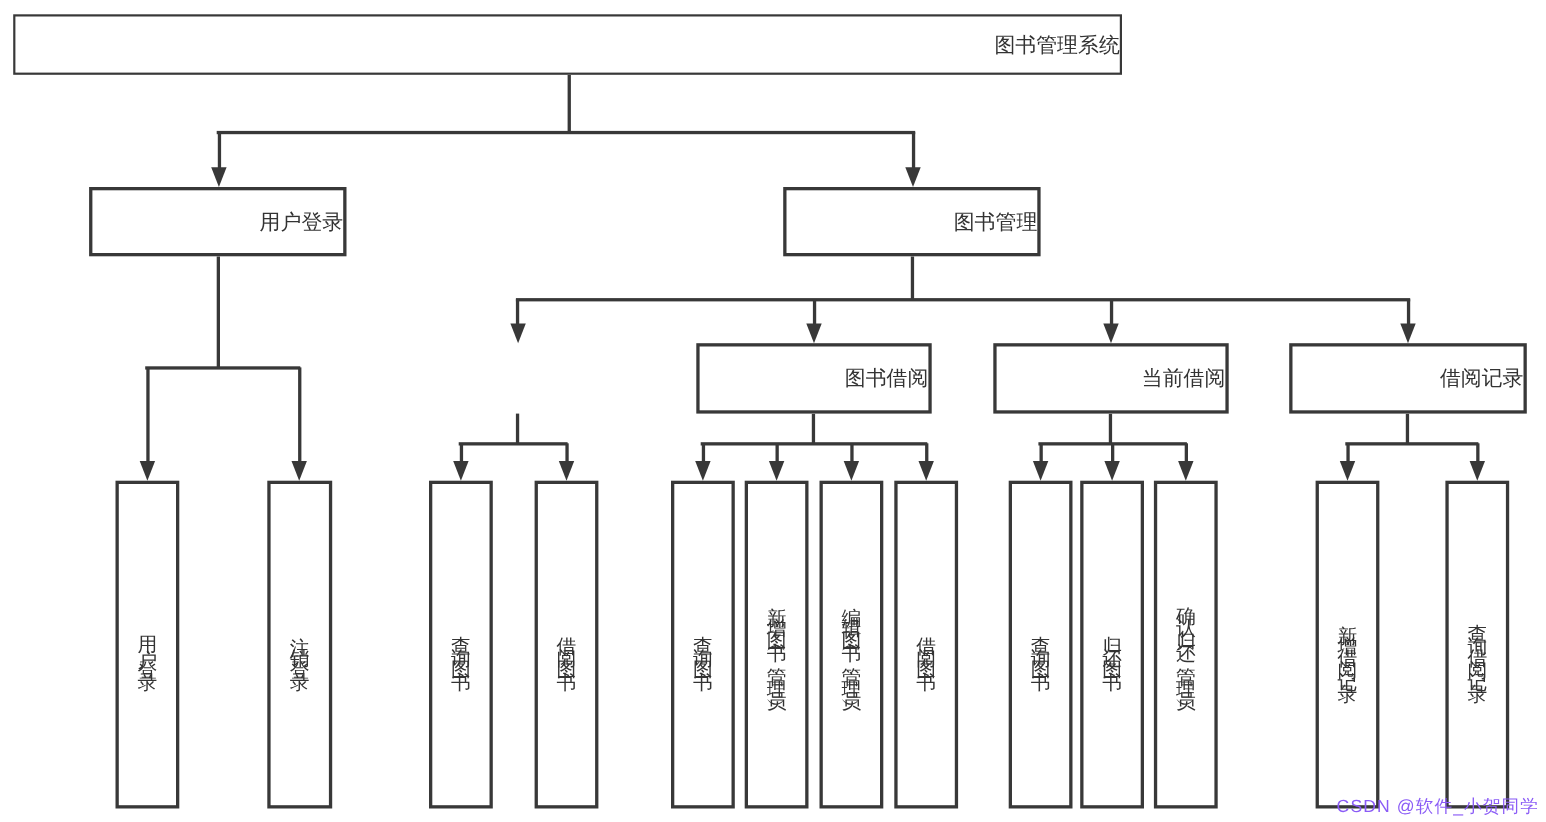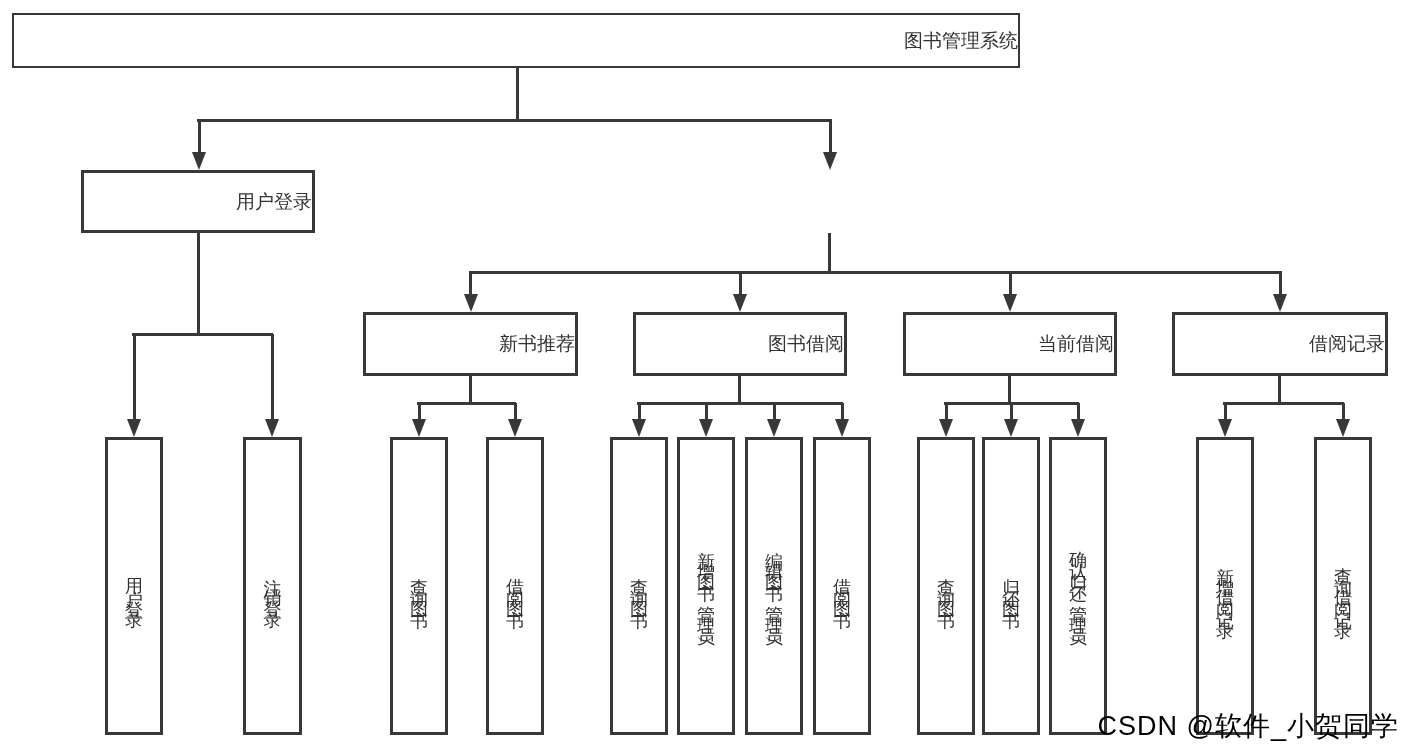--- a/index.html
+++ b/index.html
@@ -64,22 +64,22 @@
     height: 0;
     border-left: 7px solid transparent;
     border-right: 7px solid transparent;
     border-top: 18px solid #383838;
     z-index: 3;
   }
   .watermark {
     position: absolute;
     right: 6px;
     bottom: 3px;
-    font-size: 27px;
-    color: #000000;
+    font-size: 16px;
+    color: #8b5cf6;
     z-index: 5;
     white-space: nowrap;
     letter-spacing: 1px;
   }
 </style>
 </head>
 <body>
 
 <div class="canvas">
 
@@ -89,43 +89,43 @@
 
   <div class="vl" style="left:516px; top:68px; height:53px;"></div>
   <div class="hl" style="left:197px; top:119px; width:635px;"></div>
   <div class="vl" style="left:198px; top:120px; height:34px;"></div>
   <div class="vl" style="left:829px; top:120px; height:34px;"></div>
   <div class="ah" style="left:192px; top:152px;"></div>
   <div class="ah" style="left:823px; top:152px;"></div>
 
   <div class="node" style="left:81px; top:170px; width:234px; height:63px;">
     <span>用户登录</span>
+  </div>
+  <div class="node" style="left:712px; top:170px; width:234px; height:63px;">
+    <span>图书管理</span>
   </div>
 
   <div class="vl" style="left:197px; top:233px; height:102px;"></div>
   <div class="hl" style="left:132px; top:333px; width:141px;"></div>
   <div class="vl" style="left:133px; top:334px; height:88px;"></div>
   <div class="vl" style="left:271px; top:334px; height:88px;"></div>
   <div class="ah" style="left:127px; top:419px;"></div>
   <div class="ah" style="left:265px; top:419px;"></div>
 
   <div class="vl" style="left:828px; top:233px; height:40px;"></div>
   <div class="hl" style="left:469px; top:271px; width:813px;"></div>
   <div class="vl" style="left:469px; top:272px; height:26px;"></div>
   <div class="vl" style="left:739px; top:272px; height:26px;"></div>
   <div class="vl" style="left:1009px; top:272px; height:26px;"></div>
   <div class="vl" style="left:1279px; top:272px; height:26px;"></div>
   <div class="ah" style="left:464px; top:294px;"></div>
   <div class="ah" style="left:733px; top:294px;"></div>
   <div class="ah" style="left:1003px; top:294px;"></div>
   <div class="ah" style="left:1273px; top:294px;"></div>
 
-  <div class="node" style="left:363px; top:312px; width:215px; height:64px;">
-    <span>新书推荐</span>
-  </div>
   <div class="node" style="left:903px; top:312px; width:214px; height:64px;">
     <span>当前借阅</span>
   </div>
   <div class="node" style="left:633px; top:312px; width:214px; height:64px;">
     <span>图书借阅</span>
   </div>
   <div class="node" style="left:1172px; top:312px; width:216px; height:64px;padding-left:28px;">
     <span>借阅记录</span>
   </div>
 

